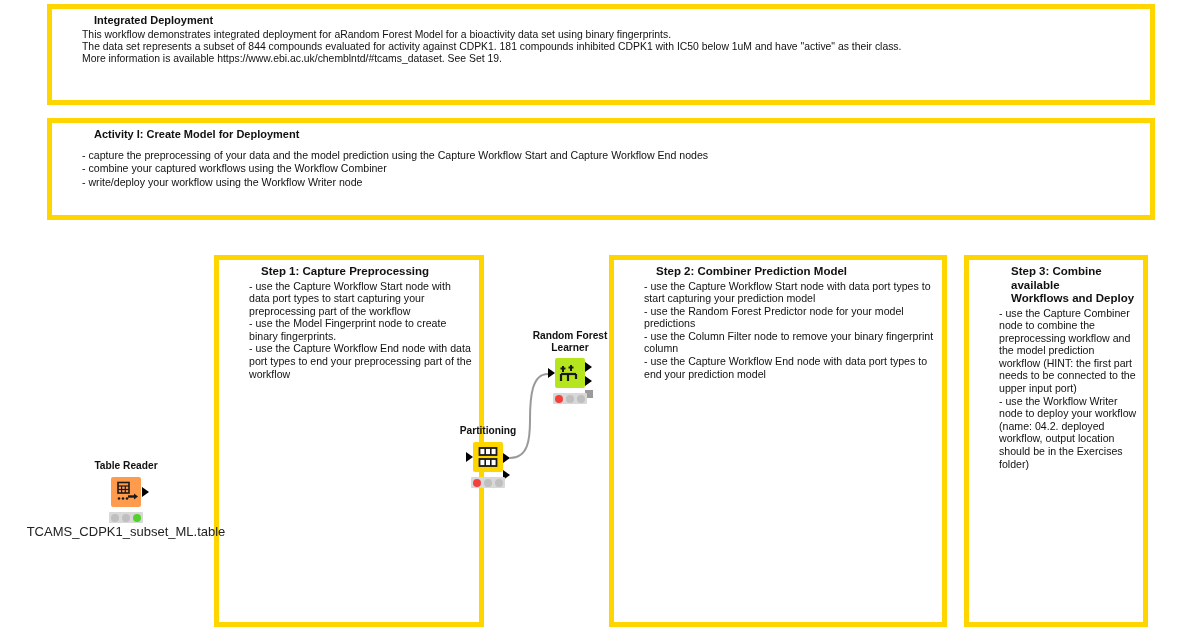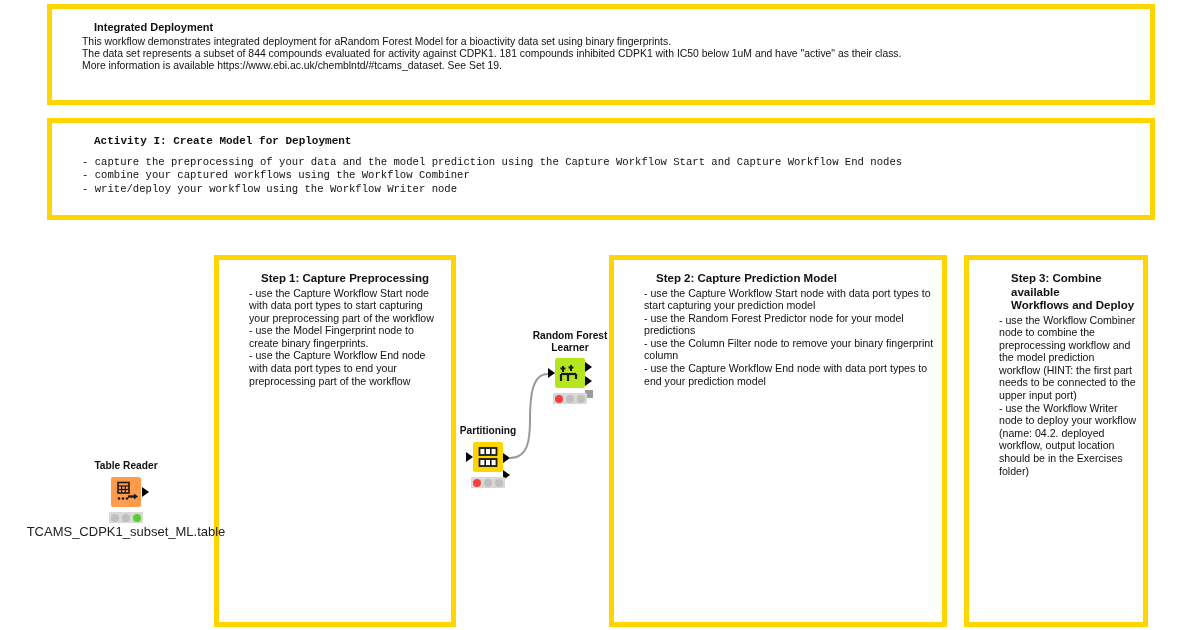--- a/index.html
+++ b/index.html
@@ -19,41 +19,41 @@
     background:#ffffff;
     border:5px solid #ffd500;
     box-sizing:border-box;
     color:#111111;
     overflow:hidden;
   }
   .anno .ttl{
     font-weight:bold;
     font-size:11.5px;
     line-height:13.5px;
-    margin:8px 0 1px 0;
+    margin:1px 0 1px 0;
     white-space:pre-line;
     padding-left:36px;
   }
   .anno .body{
     font-size:10.6px;
     line-height:12.6px;
     white-space:pre-line;
     margin-left:24px;
   }
   .anno-pad{padding:4px 5px 4px 6px;}
 
   #anno-intro{left:47px;top:4px;width:1108px;height:101px;}
   #anno-intro .ttl{font-size:11px;}
   #anno-intro .body{font-size:10.4px;line-height:12.4px;}
 
-  #anno-activity{left:47px;top:118px;width:1108px;height:102px;font-family:Liberation Mono, monospace;}
+  #anno-activity{left:47px;top:118px;width:1108px;height:102px;}
   #anno-activity .ttl{font-size:11px;margin-bottom:7px;}
   #anno-activity .body{font-size:10.6px;line-height:13.8px;}
 
-  #anno-step1{left:214px;top:255px;width:242px;height:372px;}
+  #anno-step1{left:214px;top:255px;width:270px;height:372px;}
   #anno-step2{left:609px;top:255px;width:338px;height:372px;}
   #anno-step3{left:964px;top:255px;width:184px;height:372px;}
 
   .anno .body b{font-weight:normal;}
 
   
   .node{position:absolute;}
   .node-label{
     position:absolute;
     font-size:10.2px;
@@ -138,31 +138,31 @@
   </div>
 
   <div class="anno anno-pad" id="anno-step1">
     <div class="ttl">Step 1: Capture Preprocessing</div>
     <div class="body">- use the <b>Capture Workflow Start</b>   node with data port types to start capturing your preprocessing part of the workflow
 - use the <b>Model Fingerprint</b>   node to create binary fingerprints.
 - use the <b>Capture Workflow End</b>   node with data port types to end your preprocessing part of the workflow</div>
   </div>
 
   <div class="anno anno-pad" id="anno-step2">
-    <div class="ttl">Step 2: Capture Prediction Model</div>
+    <div class="ttl">Step 2: Combiner Prediction Model</div>
     <div class="body">- use the <b>Capture Workflow Start</b>   node with data port types to start capturing your prediction model
 - use the <b>Random Forest Predictor</b>   node for your model predictions
 - use the <b>Column Filter</b>   node to remove your binary fingerprint column
 - use the <b>Capture Workflow End</b>   node with data port types to end your prediction model</div>
   </div>
 
   <div class="anno anno-pad" id="anno-step3">
     <div class="ttl">Step 3: Combine available
 Workflows and Deploy</div>
-    <div class="body">- use the <b>Workflow Combiner</b>   node to combine the preprocessing workflow and the model prediction workflow (HINT: the first part needs to be connected to the upper input port)
+    <div class="body">- use the <b>Capture Combiner</b>   node to combine the preprocessing workflow and the model prediction workflow (HINT: the first part needs to be connected to the upper input port)
 - use the <b>Workflow Writer</b>   node to deploy your workflow (name: 04.2. deployed workflow, output location should be in the Exercises folder)</div>
   </div>
 
   <svg class="wires" viewBox="0 0 1200 630">
     <path d="M 510 458 C 528 458 530 440 530 420 C 530 396 532 374 548 374" fill="none" stroke="#9a9a9a" stroke-width="2"></path>
   </svg>
 
   <div class="node" id="node-table-reader" style="left:126px;top:460px;width:0;height:0;">
     <div class="node-label" style="top:0px;">Table Reader</div>
     <div class="node-box orange" style="top:17px;">

